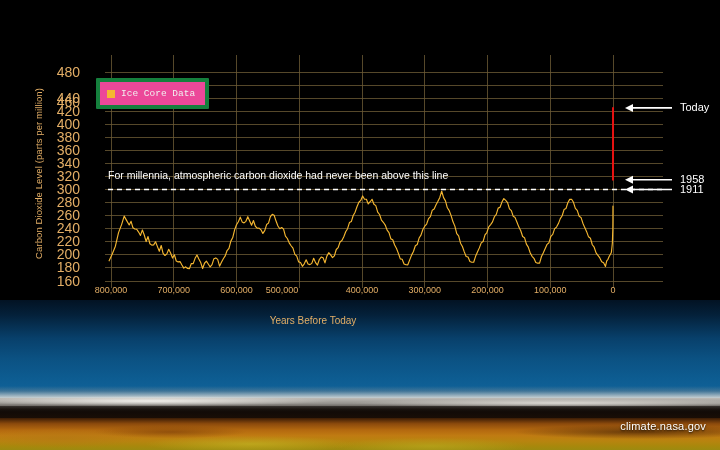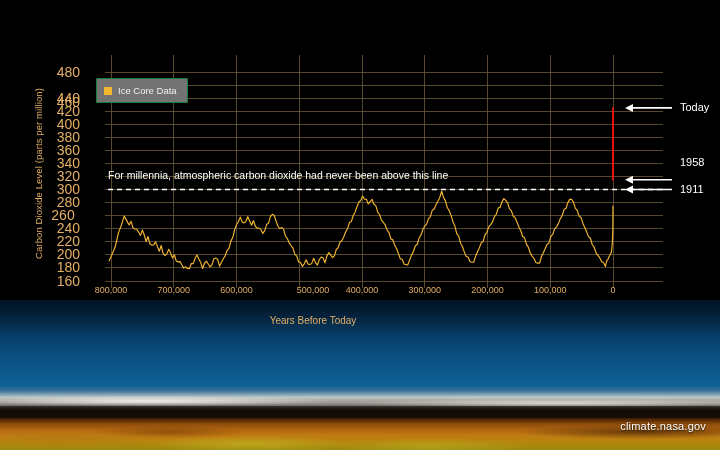--- a/index.html
+++ b/index.html
@@ -106,23 +106,24 @@
 
   .xtick{
     position:absolute;top:286px;
     color:#e3ae66;font-size:9px;line-height:9px;
     transform:translateX(-50%);
     white-space:nowrap;
   }
 
   .legend{
     position:absolute;left:96px;top:78px;
-    background:#737373;border:1px solid #15803d;
+    background:#ec4899;border:4px solid #15803d;
     padding:5px 10px 5px 7px;
     border-radius:1px;
+    font-family:Liberation Mono, monospace;
   }
   .legend-row{display:flex;align-items:center;margin:1px 0;}
   .legend-swatch{width:8px;height:8px;margin-right:6px;display:inline-block;}
   .legend-text{color:#f0f0f0;font-size:9.5px;line-height:11px;white-space:nowrap;}
 
   .annot{
     position:absolute;
     color:#ffffff;font-size:11px;line-height:11px;white-space:nowrap;
   }
   .millennia{
@@ -192,54 +193,54 @@
 
   <div class="ylabel">Carbon Dioxide Level (parts per million)</div>
   <div class="xlabel"><span>Years Before Today</span></div>
 
   <div class="ytick-wrap" id="ytick-wrap">
       <div class="ytick" style="top: 276.5px;">160</div>
       <div class="ytick" style="top: 263.438px;">180</div>
       <div class="ytick" style="top: 250.375px;">200</div>
       <div class="ytick" style="top: 237.312px;">220</div>
       <div class="ytick" style="top: 224.25px;">240</div>
-      <div class="ytick" style="top: 211.188px; text-align: center;">260</div>
+      <div class="ytick" style="top: 211.188px;">260</div>
       <div class="ytick" style="top: 198.125px;">280</div>
       <div class="ytick" style="top: 185.062px;">300</div>
       <div class="ytick" style="top: 172px;">320</div>
       <div class="ytick" style="top: 158.938px;">340</div>
       <div class="ytick" style="top: 145.875px;">360</div>
       <div class="ytick" style="top: 132.812px;">380</div>
       <div class="ytick" style="top: 119.75px;">400</div>
       <div class="ytick" style="top: 106.688px;">420</div>
       <div class="ytick" style="top: 93.625px;">440</div>
       <div class="ytick" style="top: 98px;">460</div>
       <div class="ytick" style="top: 67.5px;">480</div>
     </div>
   <div id="xtick-wrap">
       <div class="xtick" style="left: 111px;">800,000</div>
       <div class="xtick" style="left: 173.75px;">700,000</div>
       <div class="xtick" style="left: 236.5px;">600,000</div>
-      <div class="xtick" style="left: 313px;">500,000</div>
+      <div class="xtick" style="left: 282px;">500,000</div>
       <div class="xtick" style="left: 362px;">400,000</div>
       <div class="xtick" style="left: 424.75px;">300,000</div>
       <div class="xtick" style="left: 487.5px;">200,000</div>
       <div class="xtick" style="left: 550.25px;">100,000</div>
       <div class="xtick" style="left: 613px;">0</div>
     </div>
 
   <div class="legend">
     <div class="legend-row">
       <span class="legend-swatch" id="sw0" style="background: rgb(245, 183, 49);"></span>
       <span class="legend-text">Ice Core Data</span>
     </div>
   </div>
 
   <div class="millennia">For millennia, atmospheric carbon dioxide had never been above this line</div>
 
   <div id="marker-wrap">
       <div class="annot" style="left: 680px; top: 101.922px;">Today</div>
-      <div class="annot" style="left: 680px; top: 157px; text-align: center;">1958</div>
+      <div class="annot" style="left: 680px; top: 174px; text-align: center;">1958</div>
       <div class="annot" style="left: 680px; top: 183.562px;">1911</div>
     </div>
 
   <div class="watermark">climate.nasa.gov</div>
 </div>
 
 </body></html>

